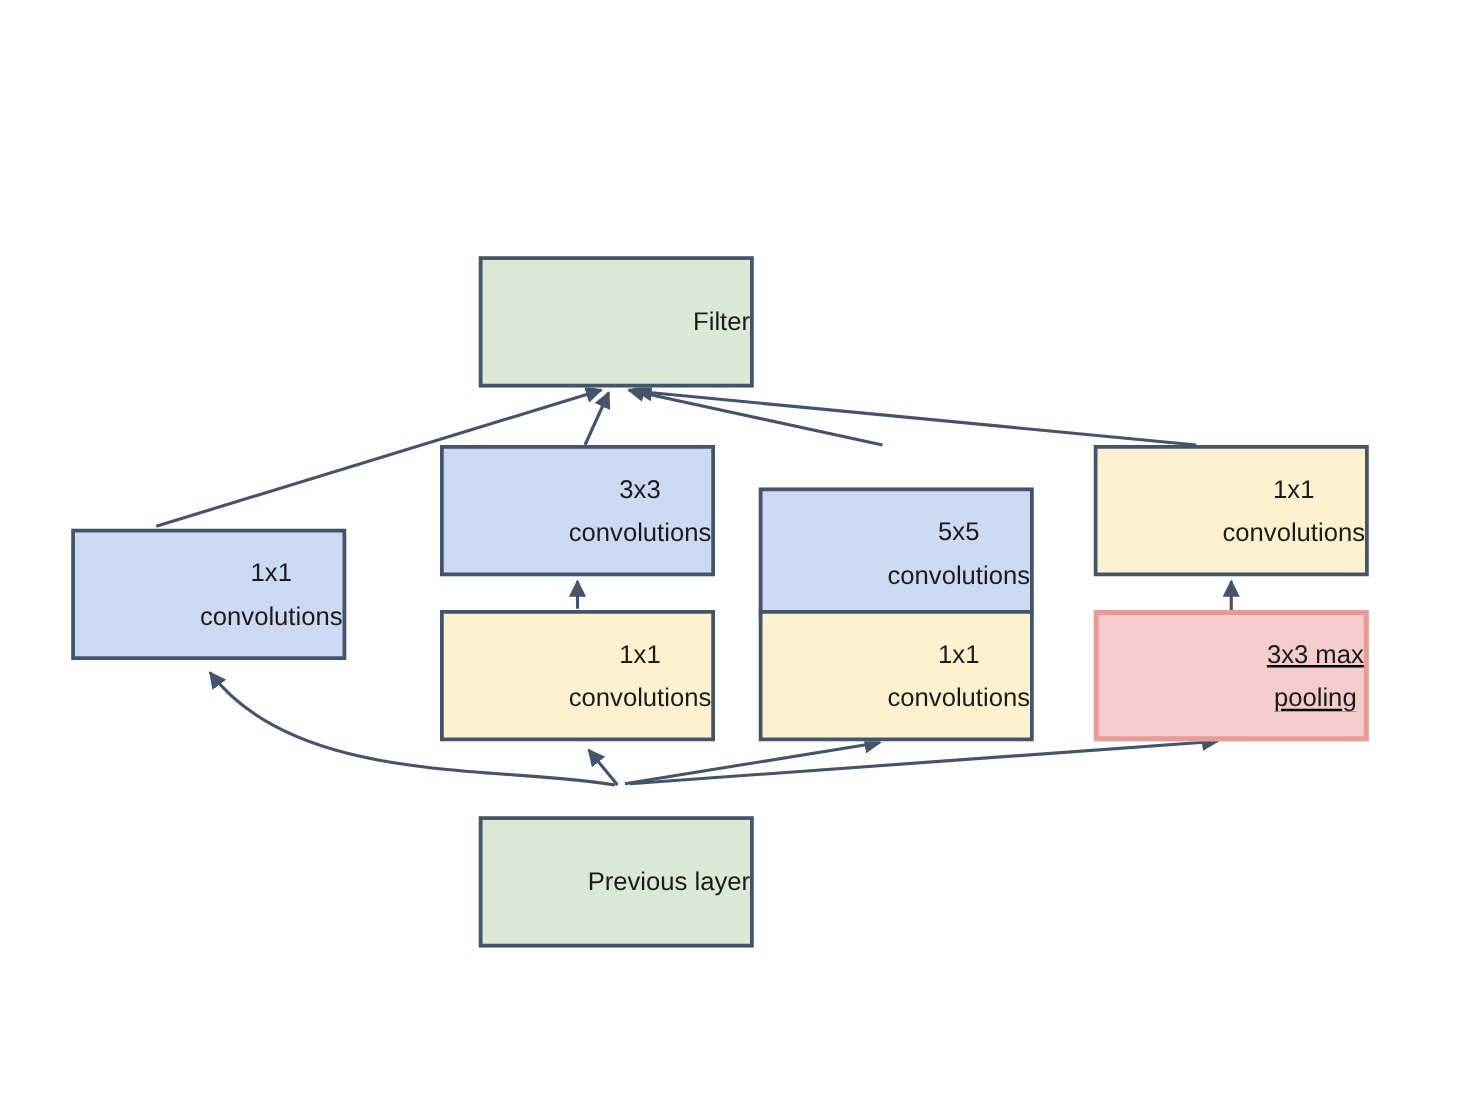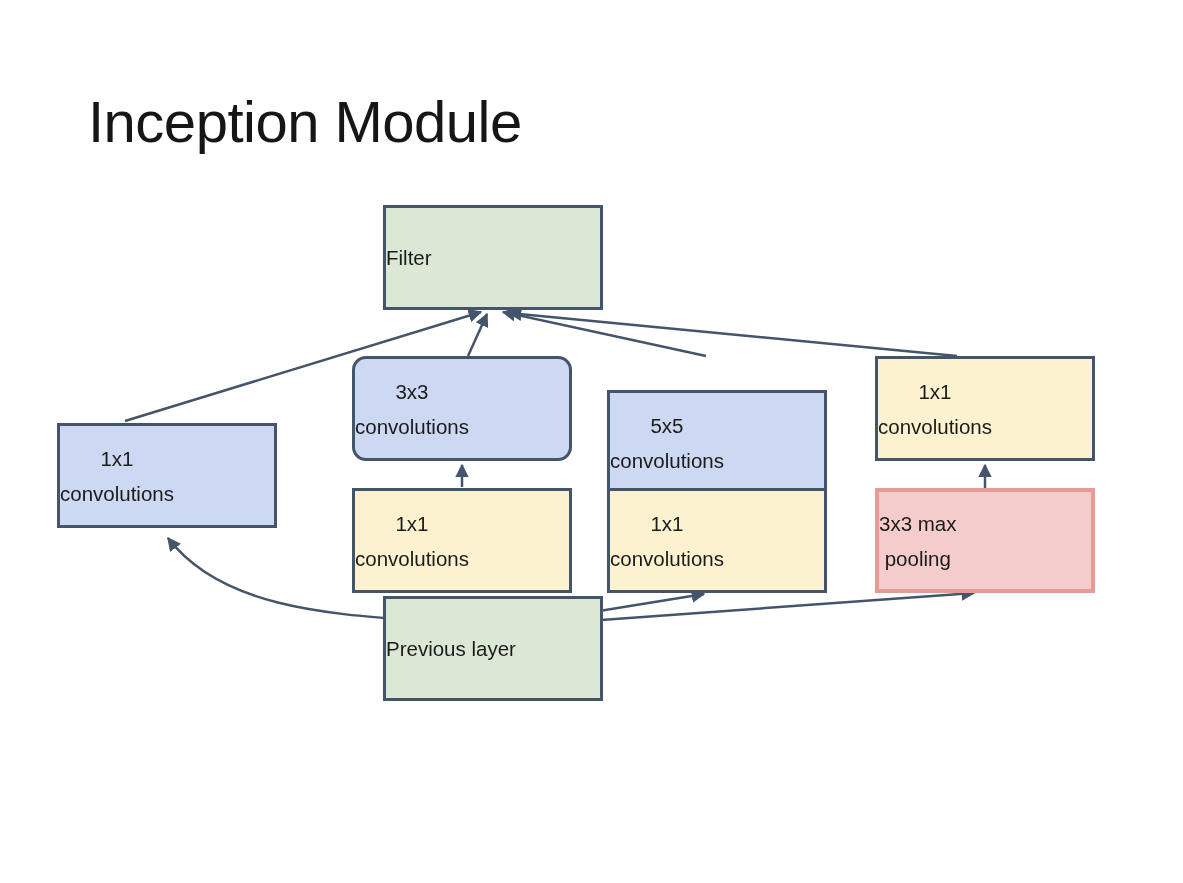--- a/index.html
+++ b/index.html
@@ -39,51 +39,50 @@
     stroke-width: 2.5;
   }
   .node {
     position: absolute;
     width: 220px;
     height: 105px;
     box-sizing: border-box;
     border: 3px solid #44546a;
     display: flex;
     align-items: center;
-    justify-content: flex-start;
+    justify-content: flex-end;
     text-align: center;
   }
   .node .label {
     font-size: 20.5px;
     line-height: 35px;
     color: #1b1b1b;
   }
   .node .label span { display: block; }
 
   .fill-green  { background: #dbe8d5; }
   .fill-blue   { background: #cdd9f2; }
   .fill-yellow { background: #fdf2cf; }
   .fill-red    { background: #f4cccb; border: 4px solid #e69c96; }
 
   .n-filter-concat { left: 383px; top: 205px; }
-  .n-conv3x3       { left: 352px; top: 356px; border-radius: 14px; }
+  .n-conv3x3       { left: 352px; top: 356px; }
   .n-conv5x5       { left: 607px; top: 356px; margin-top: 34px; }
   .n-conv1x1-d     { left: 875px; top: 356px; }
   .n-conv1x1-a     { left: 57px;  top: 423px; }
   .n-conv1x1-b     { left: 352px; top: 488px; }
   .n-conv1x1-c     { left: 607px; top: 488px; }
-  .n-maxpool       { left: 875px; top: 488px; }
-  .n-previous      { left: 383px; top: 596px; }
+  .n-maxpool       { left: 875px; top: 488px; text-decoration: underline; }
+  .n-previous      { left: 383px; top: 653px; }
 </style>
 </head>
 <body>
 
 <div class="slide">
 
-  <div class="slide-title">Inception Module</div>
 
   <svg class="edges-svg" viewBox="0 0 1183 883">
     <defs>
       <marker id="ah" viewBox="0 0 10 10" markerWidth="5.5" markerHeight="5.5" refX="9" refY="5" orient="auto">
         <path d="M0,0 L10,5 L0,10 Z" fill="#44546a"></path>
       </marker>
     </defs>
 
     <path class="edge" d="M 125 421 L 481 312" marker-end="url(#ah)"></path>
     <path class="edge" d="M 468 356 L 487 314" marker-end="url(#ah)"></path>

